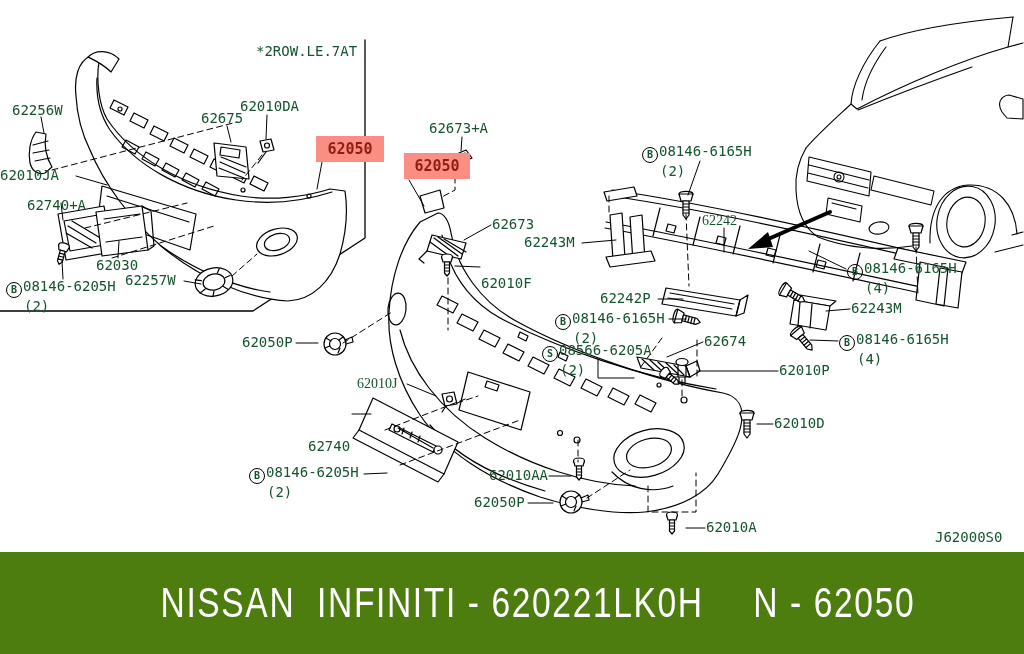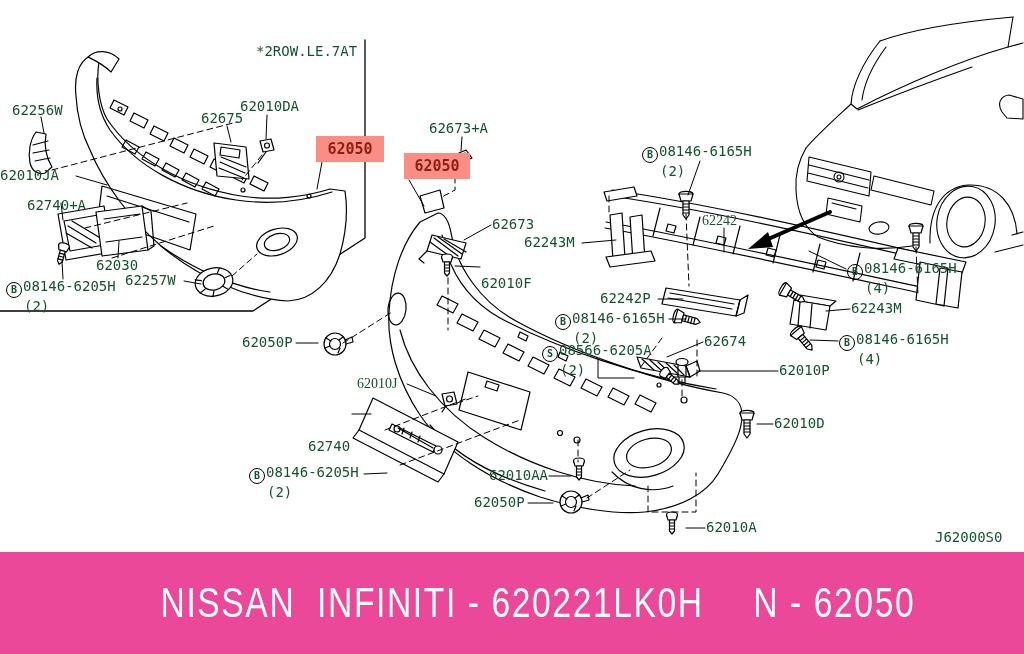--- a/index.html
+++ b/index.html
@@ -231,17 +231,17 @@
       <div class="lbl" style="left: 308px; top: 406px; margin-top: 33px;">62740</div>
       <div class="lbl" style="left: 774px; top: 416px;">62010D</div>
       <div class="lbl" style="left: 249px; top: 465px;"><span class="badge">B</span><span>08146-6205H</span><span class="qty">(2)</span></div>
       <div class="lbl" style="left: 489px; top: 468px;">62010AA</div>
       <div class="lbl" style="left: 474px; top: 495px;">62050P</div>
       <div class="lbl" style="left: 706px; top: 520px;">62010A</div>
       <div class="lbl" style="left: 935px; top: 530px;">J62000S0</div>
     </div>
 </div>
 
-<div class="footer" style="background: #ec4899;">
+<div class="footer" style="background: #4d7c0f;">
   <div class="footer-text" style="color: rgb(255, 255, 255);">
     <span>NISSAN  INFINITI - 620221LK0H</span><span class="gap"></span><span>N - 62050</span>
   </div>
 </div>
 
 </body></html>

